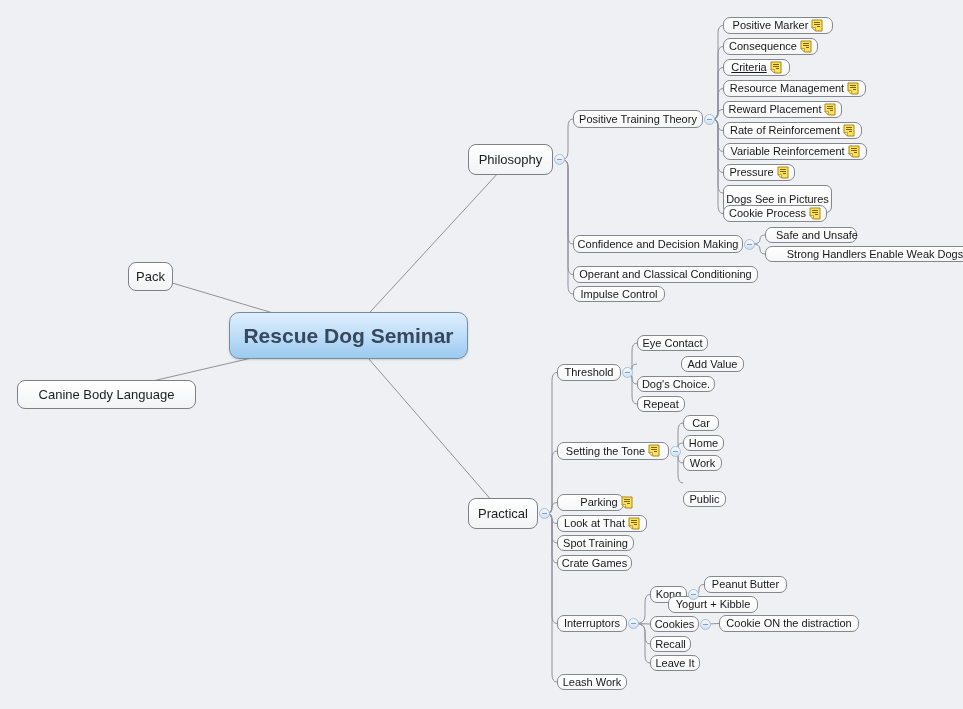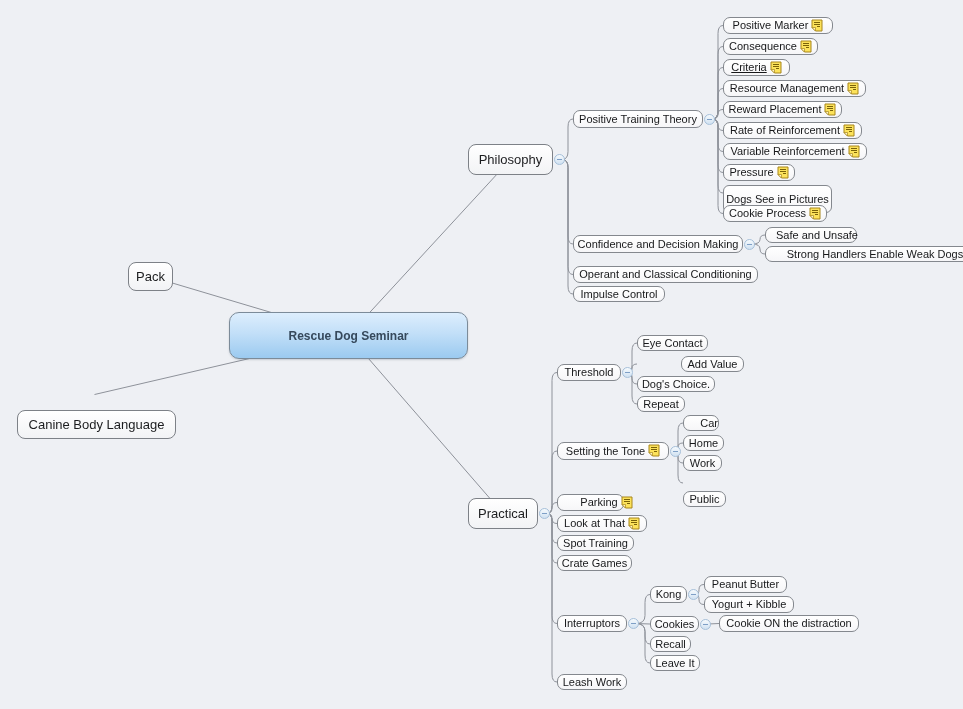--- a/index.html
+++ b/index.html
@@ -28,21 +28,21 @@
   }
   .node.sub{
     border-radius:7px;font-size:11px;color:var(--node-text);
   }
   .node.main{
     border-radius:8px;font-size:13px;color:#1c1d1f;
     background:linear-gradient(#ffffff,#f2f3f5);
     border-color:#7d8187;
   }
   .node.central{
-    border-radius:10px;font-size:12px;font-weight:bold;color:#36495c;
+    border-radius:10px;font-size:21px;font-weight:bold;color:#36495c;
     background:linear-gradient(180deg,#ddeefd 0%,#c2dff8 45%,#9bcaf0 100%);
     border:1px solid #7c8b99;
     box-shadow:0 1px 2px rgba(80,100,120,0.25);
   }
   .lbl{display:inline-block;}
   .note-icon{display:inline-block;flex:0 0 auto;margin-top:1px;}
   .collapse{
     position:absolute;width:11px;height:11px;border-radius:50%;
     box-sizing:border-box;border:1px solid #a6c0da;
     background:linear-gradient(#f6fafd,#d0e1f1);
@@ -101,21 +101,21 @@
       <path d="M636,623.5 Q645,623.5 645,631.5 L645,636 Q645,644 650,644" fill="none" stroke="#8e929a" stroke-width="1"></path>
       <path d="M636,623.5 Q645,623.5 645,631.5 L645,655 Q645,663 650,663" fill="none" stroke="#8e929a" stroke-width="1"></path>
       <path d="M547,513.5 Q552,513.5 552,521.5 L552,674 Q552,682 557,682" fill="none" stroke="#8e929a" stroke-width="1"></path>
     </svg>
     <div class="node central" style="left: 229px; top: 312px; width: 239px; height: 47px;">
       <span class="lbl">Rescue Dog Seminar</span>
     </div>
     <div class="node main" style="left: 128px; top: 262px; width: 45px; height: 29px;">
       <span class="lbl">Pack</span>
     </div>
-    <div class="node main" style="left: 17px; top: 380px; width: 159px; height: 29px; margin-top: 30px;">
+    <div class="node main" style="left: 17px; top: 380px; width: 179px; height: 29px;">
       <span class="lbl">Canine Body Language</span>
     </div>
     <div class="node main" style="left: 468px; top: 144px; width: 85px; height: 31px;">
       <span class="lbl">Philosophy</span>
     </div>
     <div class="collapse" style="left: 554px; top: 154px;"></div>
     <div class="node main" style="left: 468px; top: 498px; width: 70px; height: 31px;">
       <span class="lbl">Practical</span>
     </div>
     <div class="collapse" style="left: 539px; top: 508px;"></div>
@@ -156,21 +156,21 @@
     <div class="node sub" style="left: 723px; top: 80px; width: 143px; height: 17px;">
       <span class="lbl">Resource Management</span>
       <span class="note-icon"><svg width="12" height="13" viewBox="0 0 12 13">
   <path d="M1 1 h10 v11 h-6.5 L1 8.5 Z" fill="#fce25a" stroke="#a8861b" stroke-width="1" stroke-linejoin="round"></path>
   <path d="M1 8.5 L4.5 8.5 L4.5 12 Z" fill="#fff6c8" stroke="#a8861b" stroke-width="0.7"></path>
   <line x1="3" y1="3.5" x2="9" y2="3.5" stroke="#7a6208" stroke-width="1"></line>
   <line x1="3" y1="5.5" x2="9" y2="5.5" stroke="#7a6208" stroke-width="1"></line>
   <line x1="6" y1="7.5" x2="9" y2="7.5" stroke="#7a6208" stroke-width="1"></line>
 </svg></span>
     </div>
-    <div class="node sub" style="left: 723px; top: 101px; width: 119px; height: 17px;">
+    <div class="node sub" style="left: 723px; top: 101px; width: 119px; height: 17px; border-radius: 6px;">
       <span class="lbl">Reward Placement</span>
       <span class="note-icon"><svg width="12" height="13" viewBox="0 0 12 13">
   <path d="M1 1 h10 v11 h-6.5 L1 8.5 Z" fill="#fce25a" stroke="#a8861b" stroke-width="1" stroke-linejoin="round"></path>
   <path d="M1 8.5 L4.5 8.5 L4.5 12 Z" fill="#fff6c8" stroke="#a8861b" stroke-width="0.7"></path>
   <line x1="3" y1="3.5" x2="9" y2="3.5" stroke="#7a6208" stroke-width="1"></line>
   <line x1="3" y1="5.5" x2="9" y2="5.5" stroke="#7a6208" stroke-width="1"></line>
   <line x1="6" y1="7.5" x2="9" y2="7.5" stroke="#7a6208" stroke-width="1"></line>
 </svg></span>
     </div>
     <div class="node sub" style="left: 723px; top: 122px; width: 139px; height: 17px;">
@@ -252,21 +252,21 @@
       <span class="lbl">Setting the Tone</span>
       <span class="note-icon"><svg width="12" height="13" viewBox="0 0 12 13">
   <path d="M1 1 h10 v11 h-6.5 L1 8.5 Z" fill="#fce25a" stroke="#a8861b" stroke-width="1" stroke-linejoin="round"></path>
   <path d="M1 8.5 L4.5 8.5 L4.5 12 Z" fill="#fff6c8" stroke="#a8861b" stroke-width="0.7"></path>
   <line x1="3" y1="3.5" x2="9" y2="3.5" stroke="#7a6208" stroke-width="1"></line>
   <line x1="3" y1="5.5" x2="9" y2="5.5" stroke="#7a6208" stroke-width="1"></line>
   <line x1="6" y1="7.5" x2="9" y2="7.5" stroke="#7a6208" stroke-width="1"></line>
 </svg></span>
     </div>
     <div class="collapse" style="left: 670px; top: 445.5px;"></div>
-    <div class="node sub" style="left: 683px; top: 415px; width: 36px; height: 16px; justify-content: flex-end;">
+    <div class="node sub" style="left: 683px; top: 415px; width: 36px; height: 16px;">
       <span class="lbl">Car</span>
     </div>
     <div class="node sub" style="left: 683px; top: 435px; width: 41px; height: 16px;">
       <span class="lbl">Home</span>
     </div>
     <div class="node sub" style="left: 683px; top: 455px; width: 39px; height: 16px;">
       <span class="lbl">Work</span>
     </div>
     <div class="node sub" style="left: 683px; top: 475px; width: 43px; height: 16px; margin-top: 16px;">
       <span class="lbl">Public</span>
@@ -301,21 +301,21 @@
       <span class="lbl">Interruptors</span>
     </div>
     <div class="collapse" style="left: 628px; top: 618px;"></div>
     <div class="node sub" style="left: 650px; top: 586px; width: 37px; height: 17px;">
       <span class="lbl">Kong</span>
     </div>
     <div class="collapse" style="left: 688px; top: 589px;"></div>
     <div class="node sub" style="left: 704px; top: 576px; width: 83px; height: 17px;">
       <span class="lbl">Peanut Butter</span>
     </div>
-    <div class="node sub" style="left: 704px; top: 596px; width: 90px; height: 17px;">
+    <div class="node sub" style="left: 668px; top: 596px; width: 90px; height: 17px;">
       <span class="lbl">Yogurt + Kibble</span>
     </div>
     <div class="node sub" style="left: 650px; top: 616px; width: 49px; height: 16px;">
       <span class="lbl">Cookies</span>
     </div>
     <div class="collapse" style="left: 700px; top: 618.5px;"></div>
     <div class="node sub" style="left: 719px; top: 615px; width: 140px; height: 17px;">
       <span class="lbl">Cookie ON the distraction</span>
     </div>
     <div class="node sub" style="left: 650px; top: 636px; width: 41px; height: 16px;">

